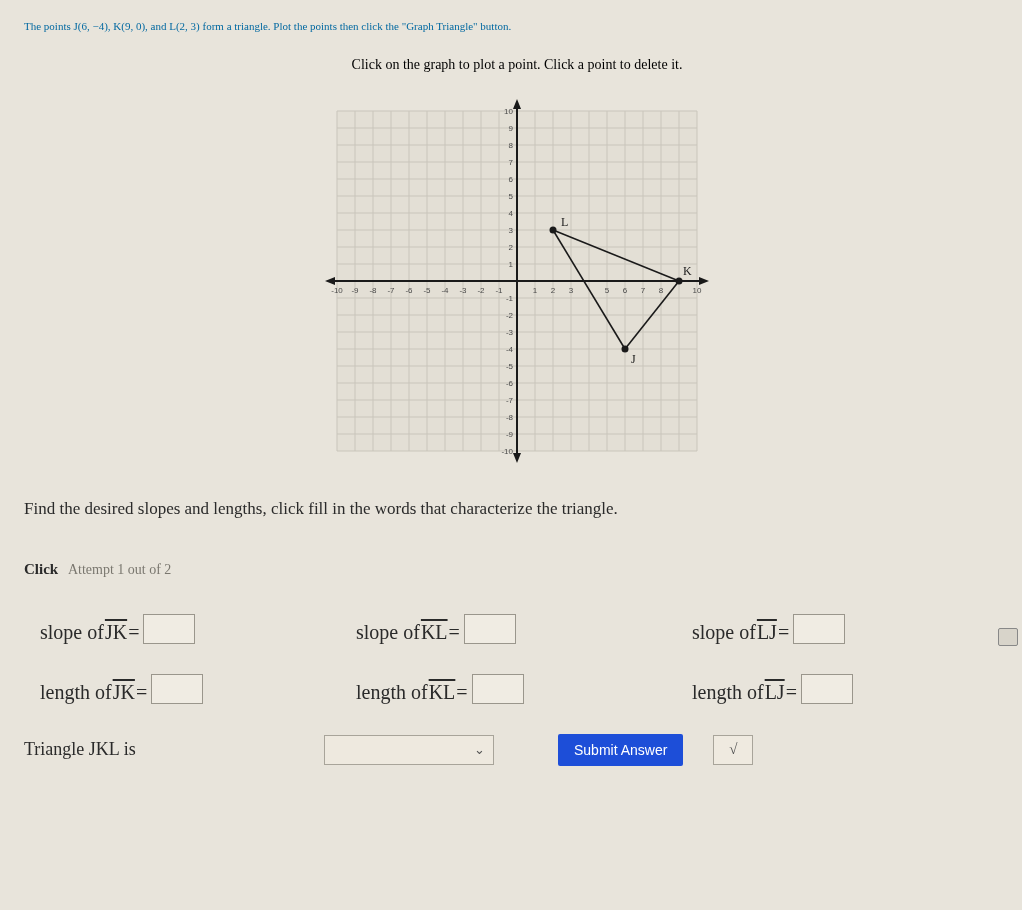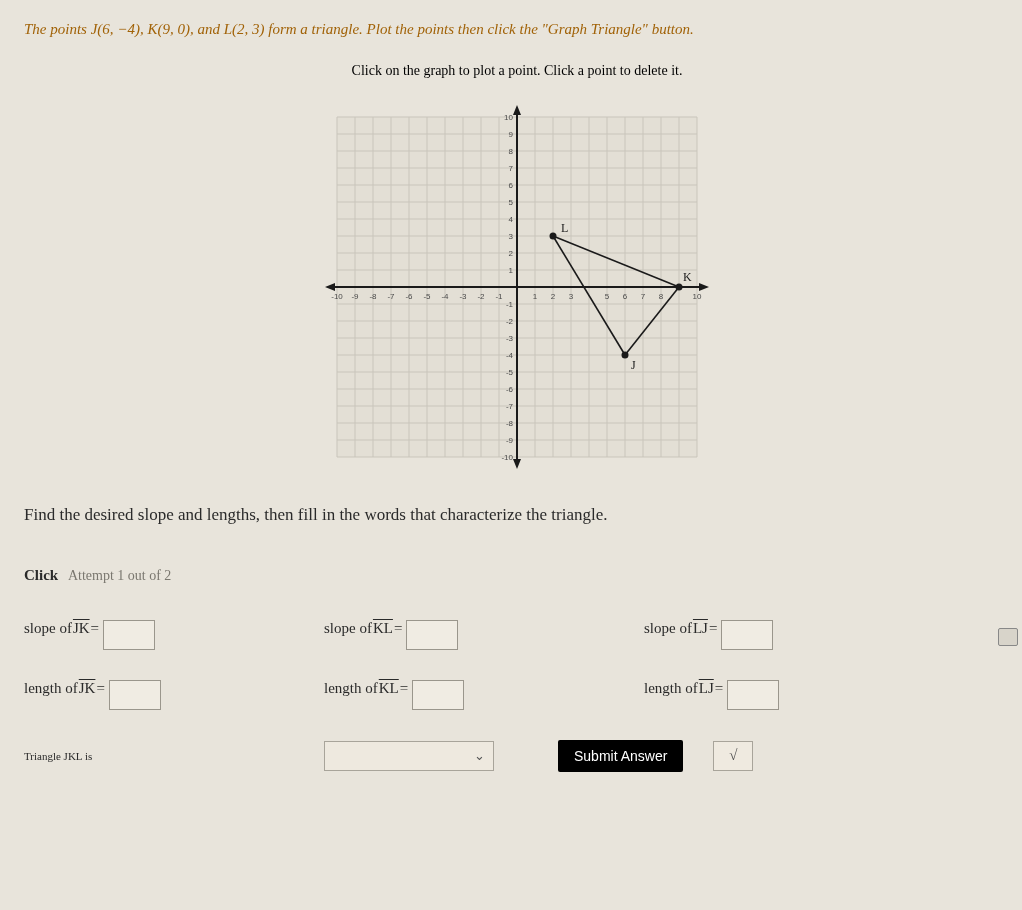--- a/index.html
+++ b/index.html
@@ -6,24 +6,23 @@
   body {
     font-family: Georgia, 'Times New Roman', serif;
     background: #e8e4db;
     color: #2a2a2a;
     width: 1022px;
     height: 910px;
     overflow: hidden;
     padding: 18px 12px 12px 24px;
   }
   .question-text {
-    font-size: 15px;
+    font-size: 11px;
     line-height: 1.5;
-    color: #a16207;
-    font-style: italic;
+    color: #0369a1;
   }
   .instruction {
     text-align: center;
     font-size: 14px;
     color: #000000;
     margin: 22px 0 18px 0;
   }
   .graph-wrap {
     display: flex;
     justify-content: center;
@@ -43,23 +42,24 @@
   .answer-header .attempt { color:#7a776f; font-size:14px; margin-left:6px;}
   .input-rows { }
   .row {
     display: flex;
     align-items: center;
     margin-bottom: 30px;
     gap: 0;
   }
   .field-group {
     display: flex;
-    align-items: flex-start;
-    font-size: 15px;
+    align-items: flex-end;
+    font-size: 20px;
     color:#2a2a2a;
+    margin-left:16px;
   }
   .g1 { width: 300px; }
   .g2 { width: 320px; }
   .g3 { }
   .overline { text-decoration: overline; padding:0 1px;}
   .math { font-family: Georgia, serif; }
   .answer-box {
     display:inline-block;
     width: 52px;
     height: 30px;
@@ -67,38 +67,38 @@
     background: #f0ece3;
     margin-left: 4px;
     vertical-align: middle;
   }
   .final-row {
     display:flex;
     align-items:center;
     gap: 0;
   }
   .final-text {
-    font-size: 11px;
+    font-size: 18px;
     width: 300px;
   }
   .dropdown {
     width: 170px;
     height: 30px;
     border:1px solid #a8a49a;
     background:#eee9df;
     display:flex;
     align-items:center;
     justify-content:flex-end;
     padding: 0 8px;
     font-size:13px;
     color:#555;
     margin-right: 64px;
   }
   .submit-btn {
-    background:#000000;
+    background:#1d4ed8;
     color:#fff;
     font-family: Arial, sans-serif;
     font-size:14px;
     padding: 8px 16px;
     border:none;
     border-radius:2px;
     cursor:pointer;
     margin-right: 30px;
   }
   .sqrt-btn {
@@ -220,21 +220,21 @@
       <line x1="236" y1="139" x2="308" y2="258" stroke="#1a1a1a" stroke-width="1.6"></line>
       <circle cx="308" cy="258" r="3.5" fill="#1a1a1a"></circle>
       <text x="314" y="272" font-size="12" fill="#1a1a1a" font-family="Georgia">J</text>
       <circle cx="362" cy="190" r="3.5" fill="#1a1a1a"></circle>
       <text x="366" y="184" font-size="12" fill="#1a1a1a" font-family="Georgia">K</text>
       <circle cx="236" cy="139" r="3.5" fill="#1a1a1a"></circle>
       <text x="244" y="135" font-size="12" fill="#1a1a1a" font-family="Georgia">L</text>
     </svg>
 </div>
 
-<div class="sub-question">Find the desired slope and lengths, then fill in the words that characterize the triangle.</div>
+<div class="sub-question">Find the desired slopes and lengths, click fill in the words that characterize the triangle.</div>
 
 <div class="answer-header">
   <span class="bold">Click</span>
   <span class="attempt">Attempt 1 out of 2</span>
 </div>
 
 <div class="input-rows">
   <div class="row">
     <div class="field-group g1 math">
       <span>slope of </span>

